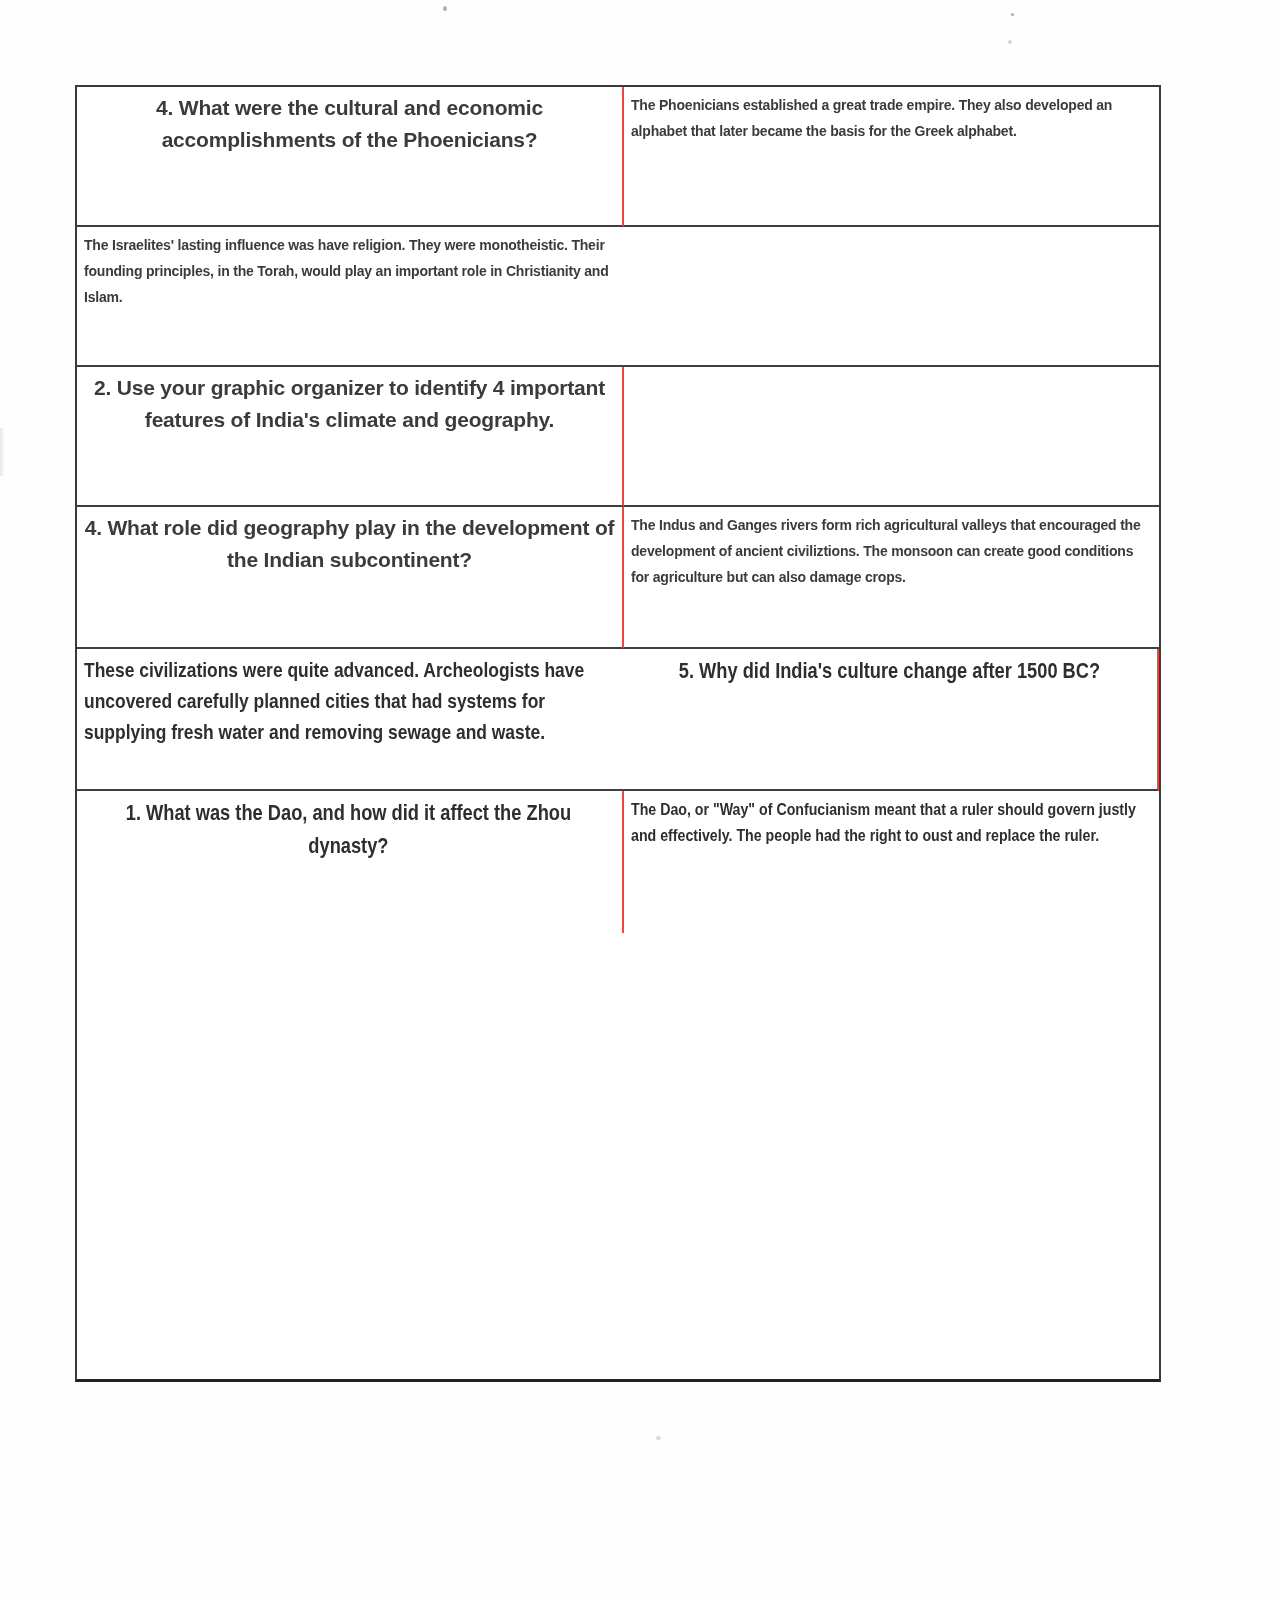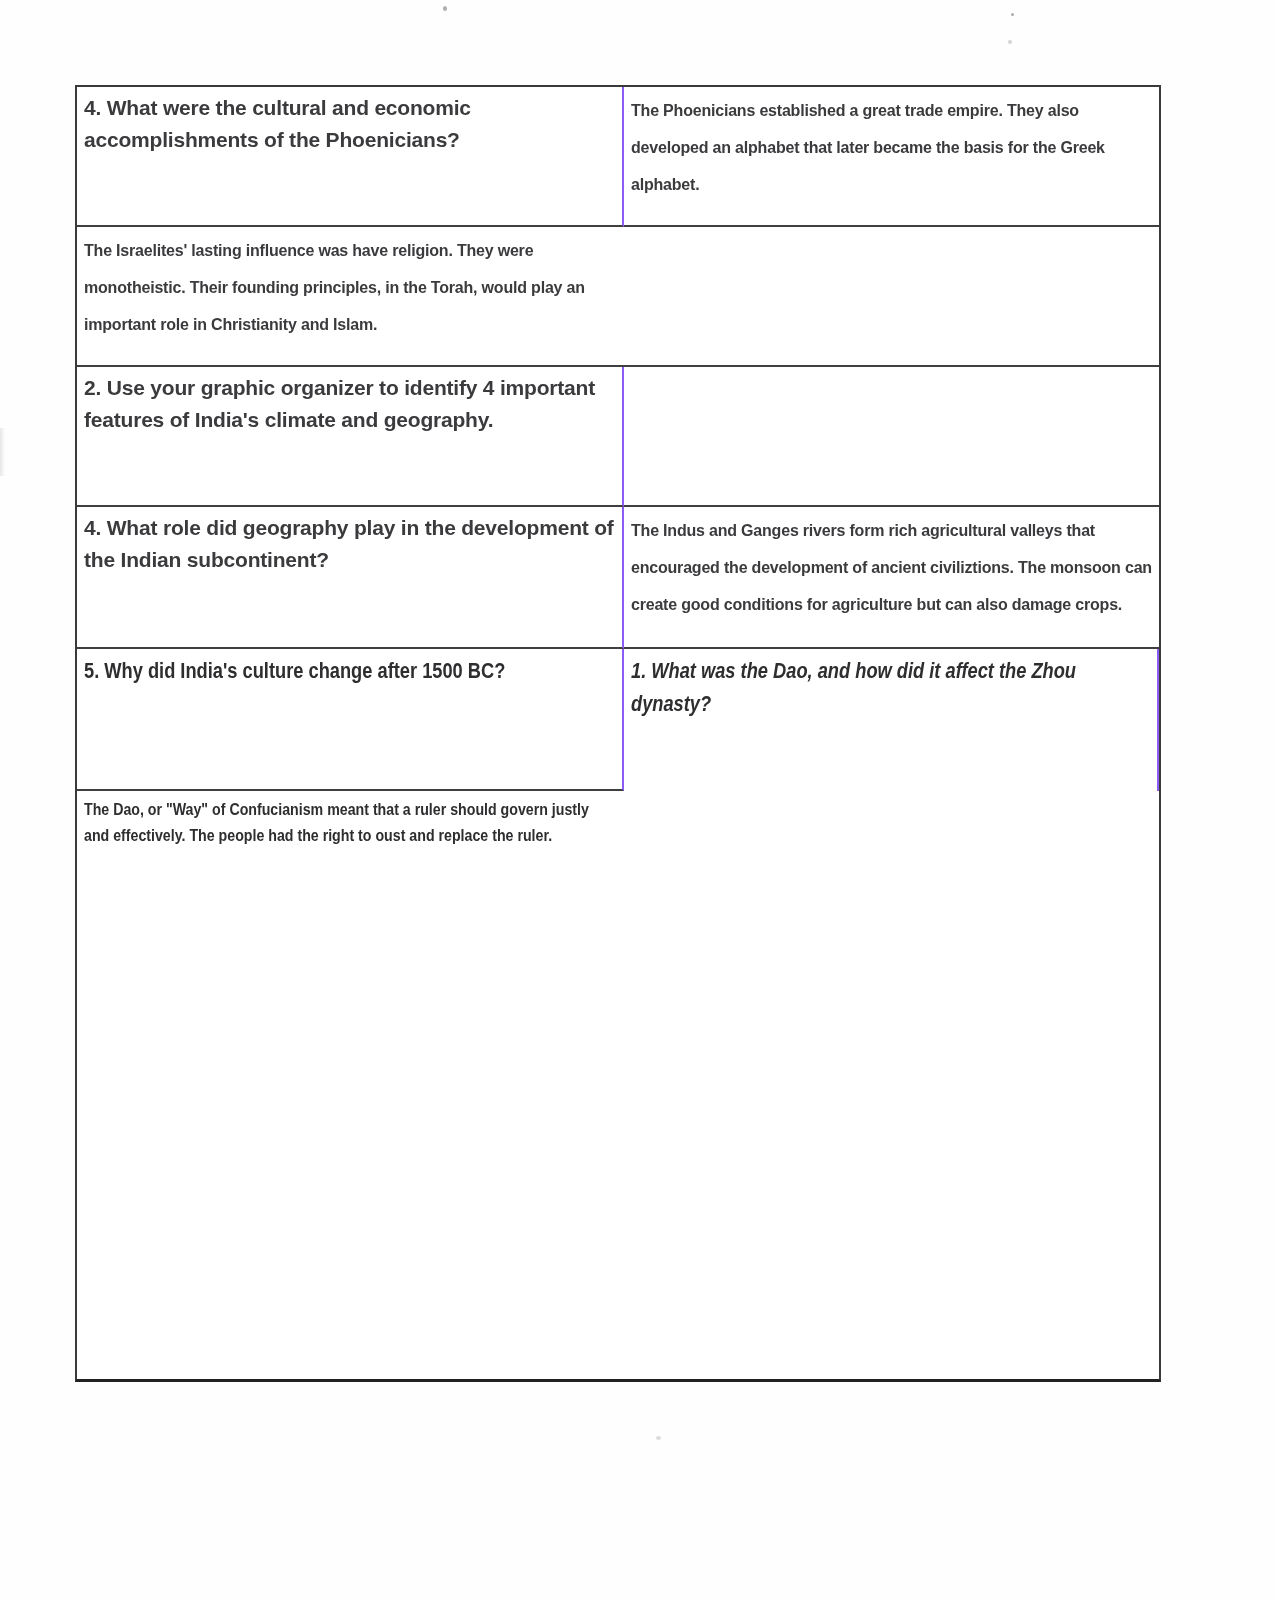--- a/index.html
+++ b/index.html
@@ -30,28 +30,28 @@
     border-right: 2px solid #3a3a3a;
     border-bottom: 3px solid #222222;
     background: #ffffff;
   }
   .cell {
     border-bottom: 2px solid #3f3f3f;
     overflow: hidden;
     padding: 5px 7px 3px 7px;
     box-sizing: border-box;
   }
-  .qcell { border-right: 2px solid #8b5cf6; }
+  .qcell { border-right: 2px solid #ef4444; text-align: center; }
   .txt {
     color: #3b3b3e;
     font-weight: bold;
     white-space: normal;
   }
   .q .txt, .q.txt { font-size: 21px; line-height: 32px; letter-spacing: -0.2px; }
-  .a .txt, .a.txt { font-size: 16px; line-height: 37px; letter-spacing: -0.2px; }
+  .a .txt, .a.txt { font-size: 14px; line-height: 26px; letter-spacing: -0.2px; }
   
   .cond {
     transform: scaleX(0.83);
     transform-origin: 0 0;
     width: 120%;
     color: #2e2e30;
   }
   .q .cond { font-size: 22px; line-height: 33px; letter-spacing: 0; }
   .a .cond { font-size: 21px; line-height: 31px; letter-spacing: 0; }
   .a .cond-sm {
@@ -112,26 +112,29 @@
       <div class="txt"></div>
     </div>
 
     <div class="cell qcell q">
       <div class="txt">4. What role did geography play in the development of the Indian subcontinent?</div>
     </div>
     <div class="cell a">
       <div class="txt">The Indus and Ganges rivers form rich agricultural valleys that encouraged the development of ancient civiliztions. The monsoon can create good conditions for agriculture but can also damage crops.</div>
     </div>
 
+    <div class="cell a">
+      <div class="txt cond">These civilizations were quite advanced. Archeologists have uncovered carefully planned cities that had systems for supplying fresh water and removing sewage and waste.</div>
+    </div>
 
     <div class="cell qcell q">
       <div class="txt cond">5. Why did India's culture change after 1500 BC?</div>
     </div>
 
-    <div class="cell qcell q row-last-q" style="border-bottom:none;font-style:italic;">
+    <div class="cell qcell q row-last-q" style="border-bottom:none;">
       <div class="txt cond">1. What was the Dao, and how did it affect the Zhou dynasty?</div>
     </div>
     <div class="cell a" style="border-bottom:none;">
       <div class="txt cond-sm">The Dao, or "Way" of Confucianism meant that a ruler should govern justly and effectively. The people had the right to oust and replace the ruler.</div>
     </div>
 
   </div>
 </div>
 
 </body></html>

